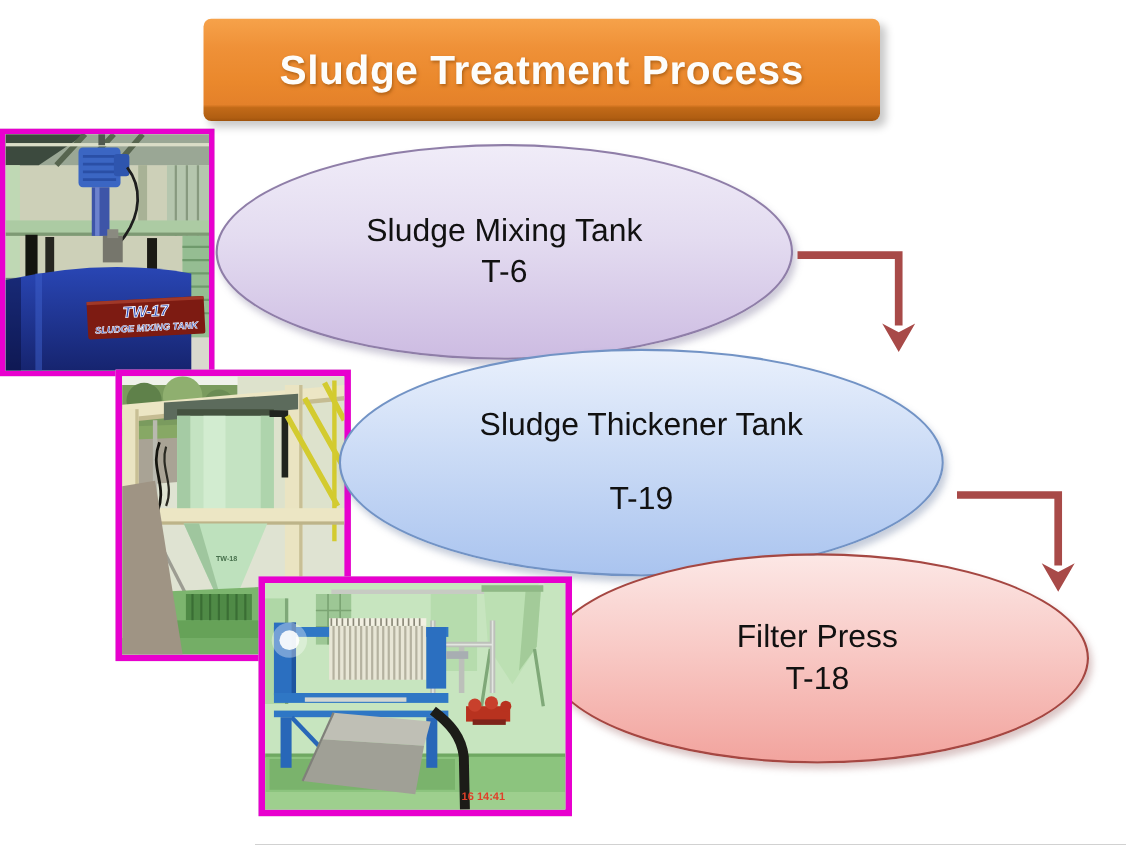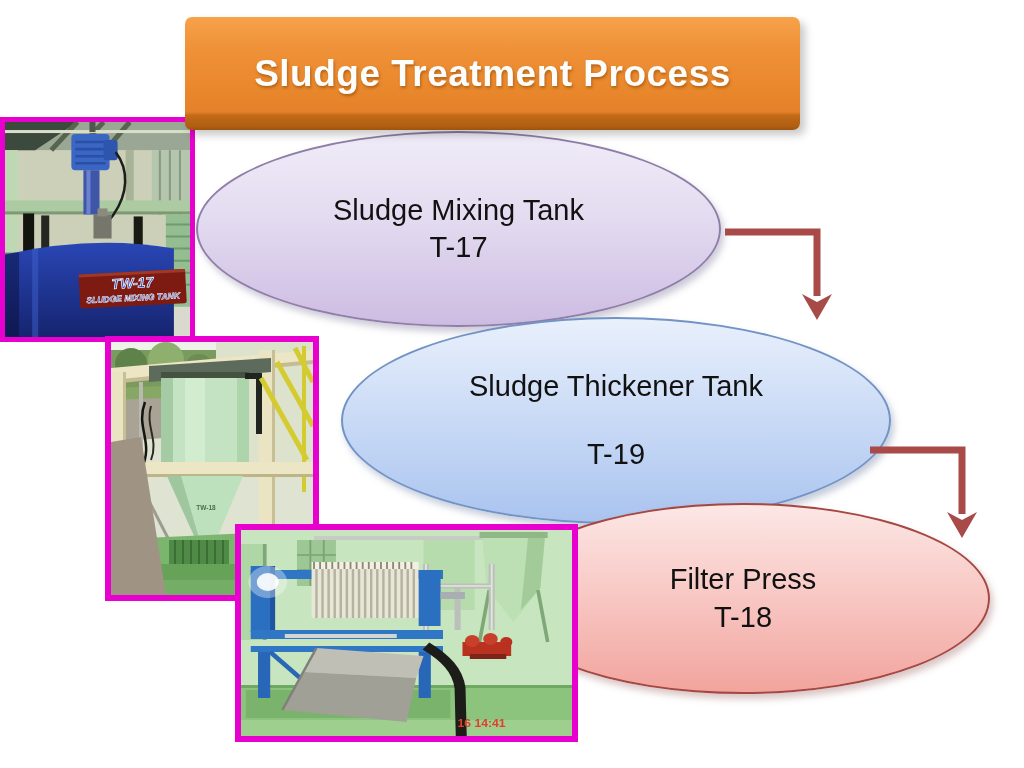--- a/index.html
+++ b/index.html
@@ -3,21 +3,21 @@
 <meta charset="utf-8">
 <style>
   html,body{margin:0;padding:0;background:#888;}
   .slide{
     position:relative;width:1024px;height:768px;margin:0 auto;
     background:#ffffff;overflow:hidden;
     font-family:"Liberation Sans","DejaVu Sans",sans-serif;
   }
   
   .banner{
-    position:absolute;left:185px;top:17px;width:615px;height:113px;
+    position:absolute;left:185px;top:17px;width:615px;height:93px;
     border-radius:7px;
     background:linear-gradient(180deg,#F6A24A 0%,#EF9138 28%,#EA882C 62%,#E4812A 84%,#C26A18 87%,#B05E12 97%,#9E520C 100%);
     box-shadow:5px 5px 8px rgba(0,0,0,0.22);
     display:flex;align-items:center;justify-content:center;
     z-index:6;
   }
   .banner .title{
     color:#FDFDFB;font-size:37px;font-weight:bold;letter-spacing:0.5px;
     text-shadow:1px 2px 3px rgba(130,65,0,0.55);
   }
@@ -29,21 +29,21 @@
     color:#111;font-size:29px;line-height:1.28;
   }
   .step .line{display:block;}
   .step-purple{
     left:196px;top:131px;width:521px;height:192px;
     background:linear-gradient(180deg,#F0ECF8 0%,#E3DBF0 45%,#CDBCE2 100%);
     border:2px solid #8F7EA8;
     box-shadow:3px 5px 7px rgba(110,100,140,0.35);
   }
   .step-blue{
-    left:341px;top:317px;width:546px;height:203px;
+    left:308px;top:317px;width:546px;height:203px;
     background:linear-gradient(180deg,#E9F0FC 0%,#CCDCF6 45%,#AAC4EF 100%);
     border:2px solid #7293C5;
     box-shadow:3px 5px 7px rgba(90,110,150,0.35);
     gap:31px;
   }
   .step-pink{
     left:496px;top:503px;width:490px;height:187px;
     background:linear-gradient(180deg,#FCE7E5 0%,#F8C8C4 48%,#F2A49E 100%);
     border:2px solid #A54742;
     box-shadow:3px 5px 7px rgba(150,90,90,0.35);
@@ -52,21 +52,21 @@
   .flow-arrow{position:absolute;width:120px;height:104px;z-index:6;}
   .arrow-1{left:721px;top:222px;}
   .arrow-2{left:866px;top:440px;}
   .flow-arrow polyline{fill:none;stroke:#A84A48;stroke-width:7;}
   .flow-arrow polygon{fill:#A84A48;}
   
   .photo{position:absolute;border:6px solid #E800CE;box-sizing:border-box;background:#cfd;}
   .photo svg{display:block;width:100%;height:100%;}
   .photo-1{left:0;top:117px;width:195px;height:225px;border-width:5px;z-index:2;}
   .photo-2{left:105px;top:336px;width:214px;height:265px;z-index:3;}
-  .photo-3{left:235px;top:524px;width:343px;height:218px;z-index:5;text-align:right;}
+  .photo-3{left:235px;top:524px;width:285px;height:218px;z-index:5;text-align:right;}
 </style>
 </head>
 <body>
 
 <div class="slide">
 
   <div class="banner">
     <span class="title">Sludge Treatment Process</span>
   </div>
 
@@ -182,21 +182,21 @@
         <path d="M64,198 V222 M72,198 V222 M80,198 V222 M88,198 V222 M96,198 V222 M104,198 V222 M112,198 V222" stroke="#3A6E34" stroke-width="2"></path>
         <rect x="34" y="222" width="168" height="16" fill="#66A258"></rect>
         <rect y="238" width="202" height="15" fill="#74AE66"></rect>
         <polygon points="0,100 30,95 55,253 0,253" fill="#9F9484"></polygon>
       </g>
     </svg>
   </div>
 
   <div class="step step-purple">
     <span class="line">Sludge Mixing Tank</span>
-    <span class="line">T-17</span>
+    <span class="line">T-6</span>
   </div>
   <div class="step step-blue">
     <span class="line">Sludge Thickener Tank</span>
     <span class="line">T-19</span>
   </div>
   <div class="step step-pink">
     <span class="line">Filter Press</span>
     <span class="line">T-18</span>
   </div>
 

